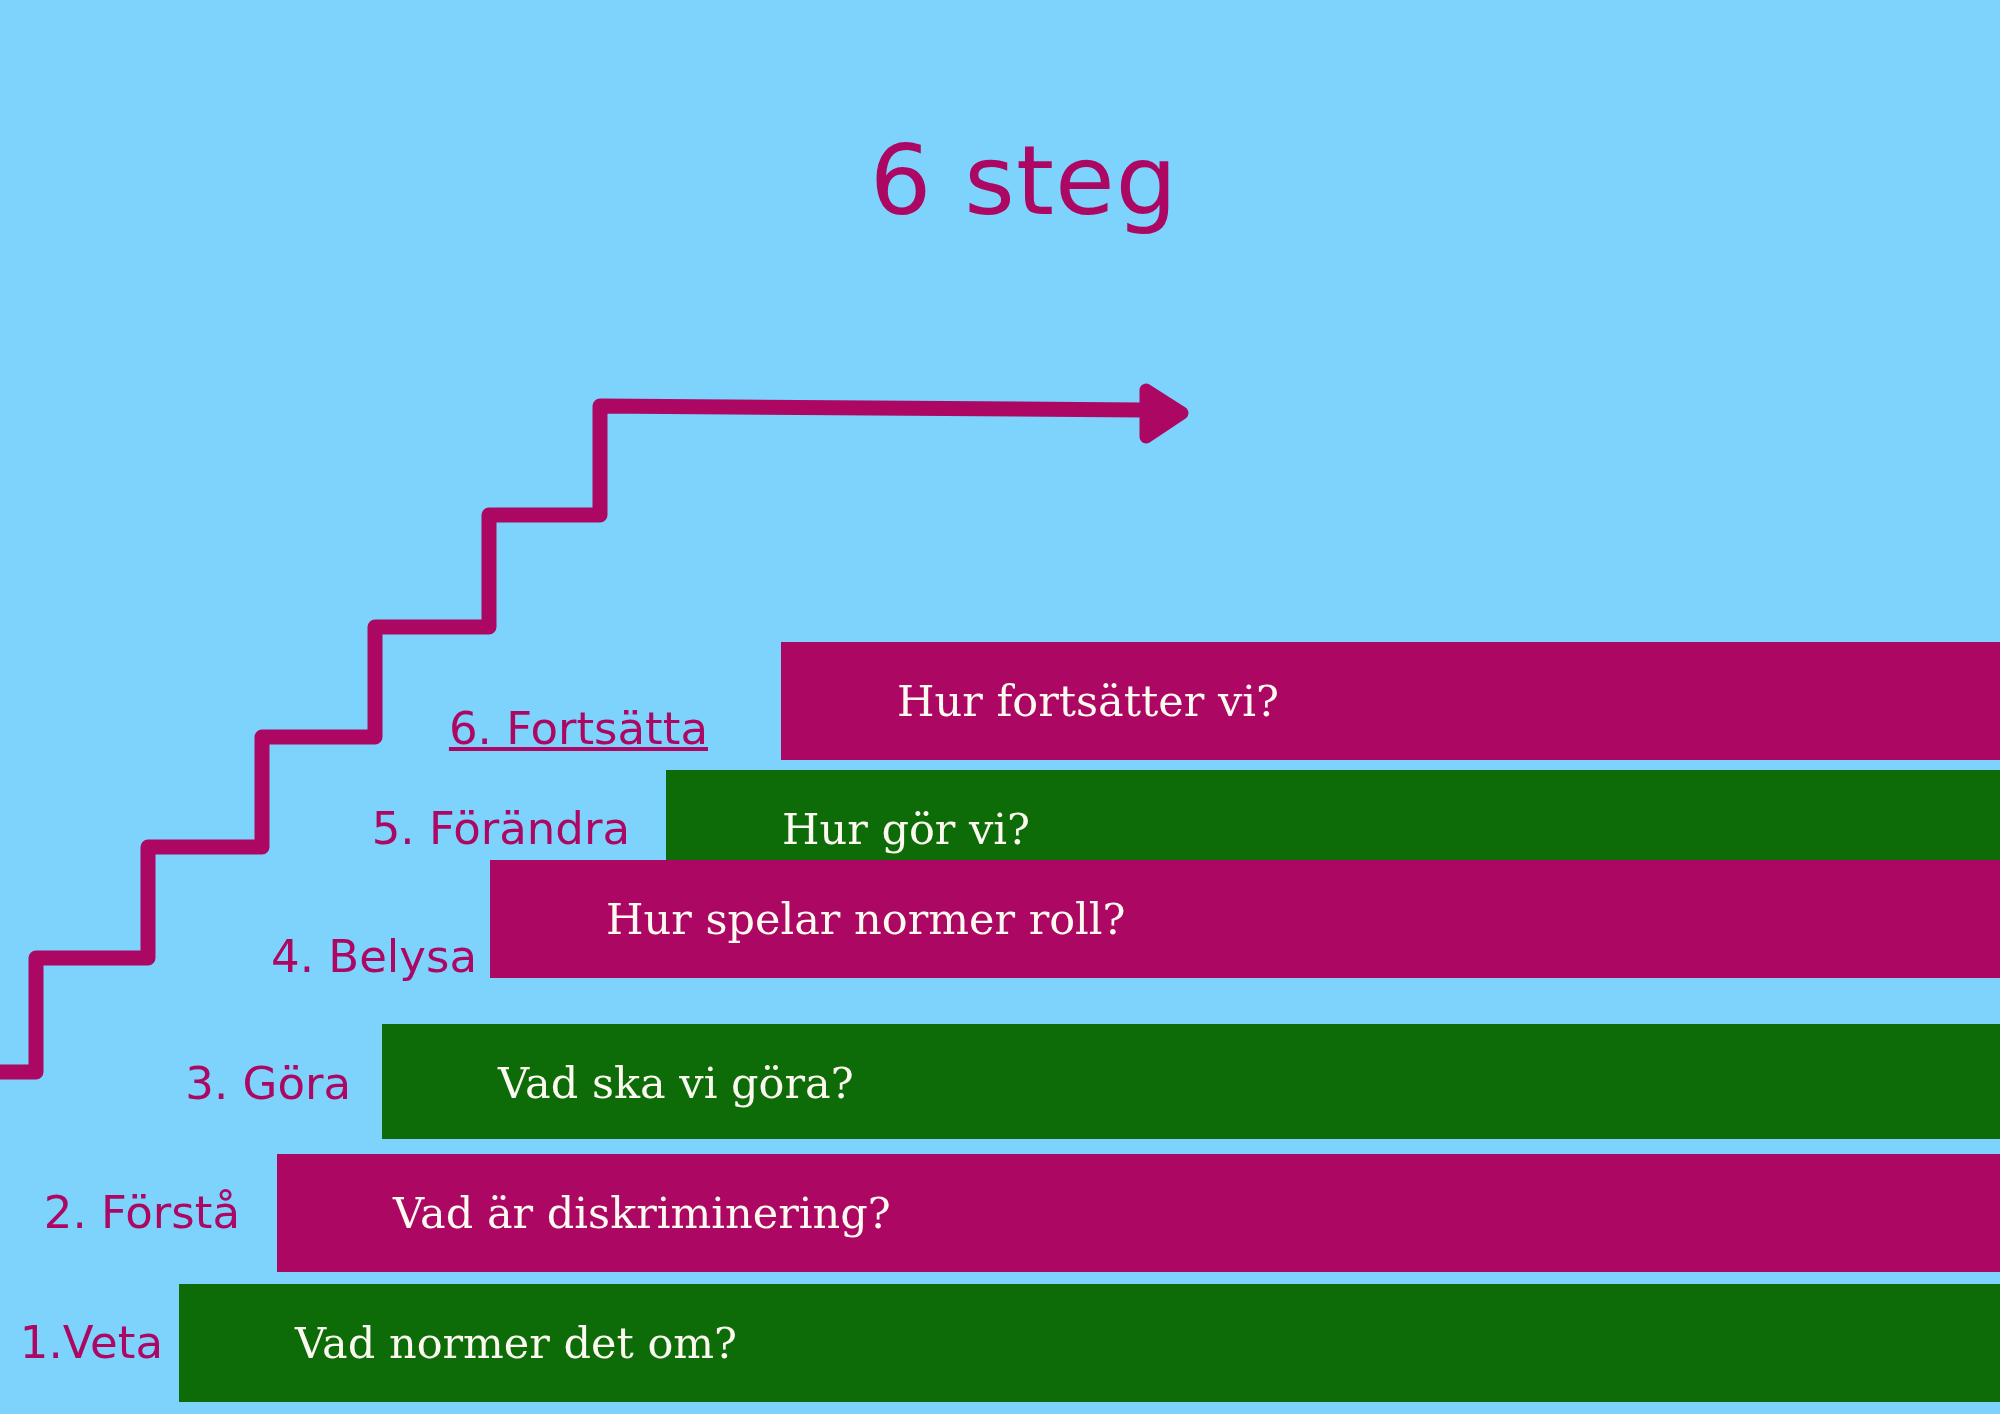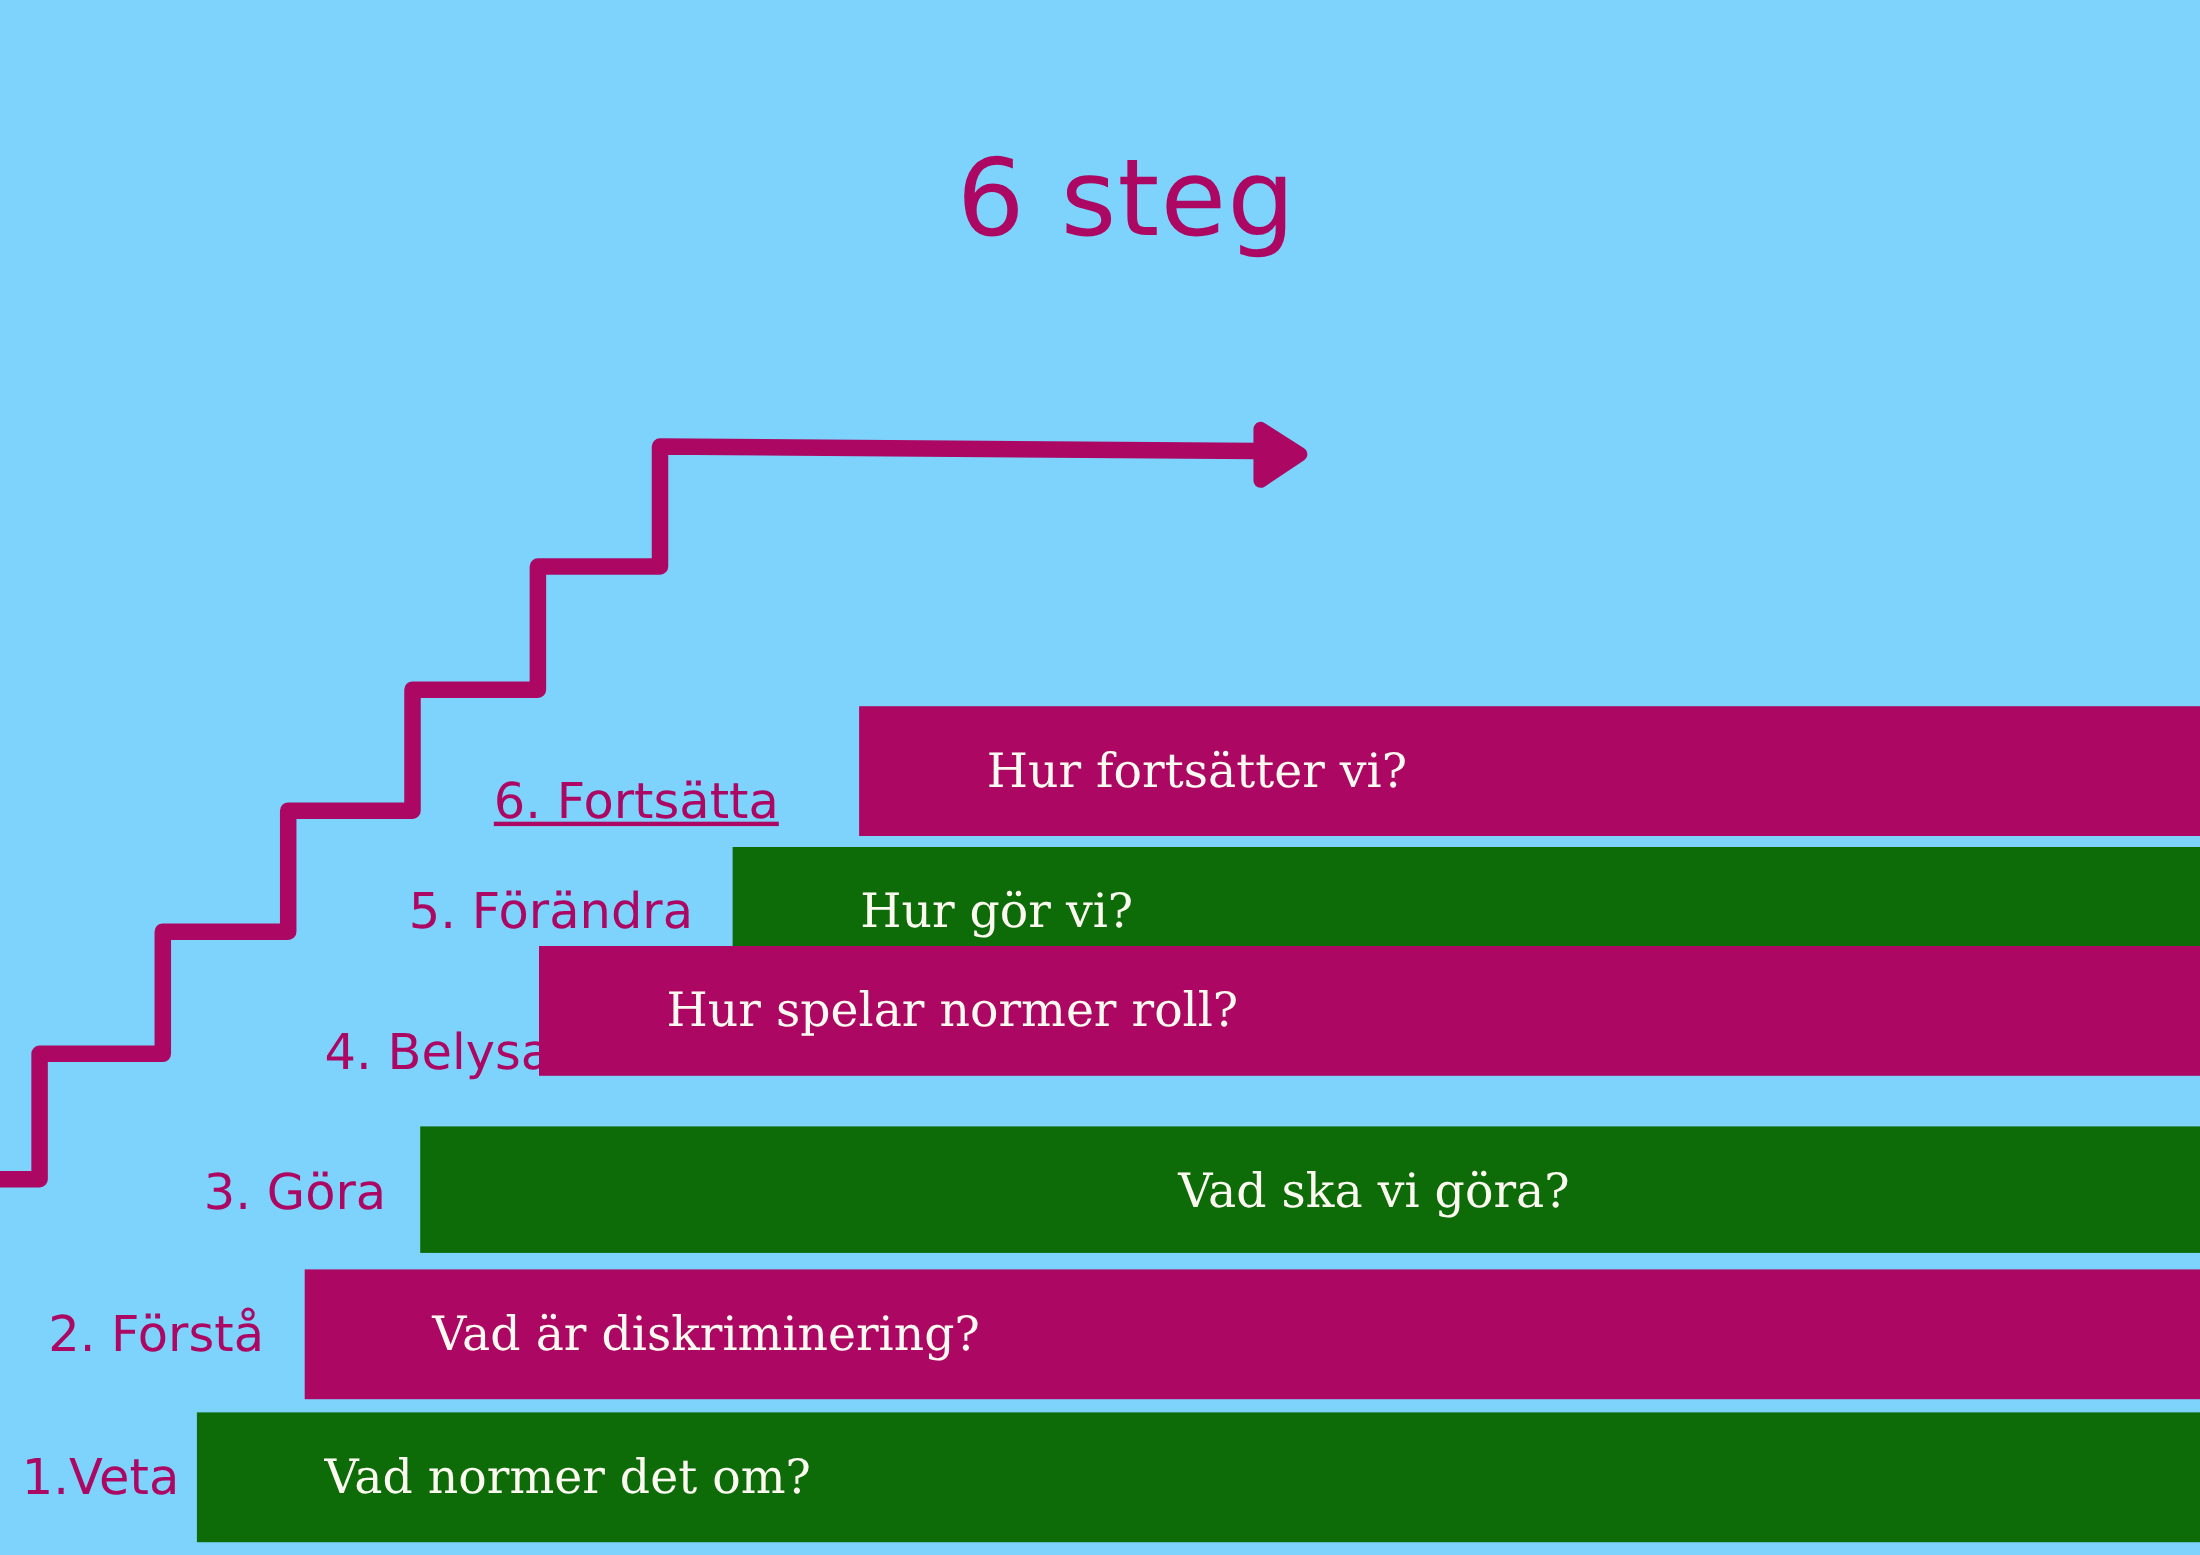--- a/index.html
+++ b/index.html
@@ -61,24 +61,24 @@
     margin-left: 46px;
   }
   .bar.magenta { background: #ac0863; }
   .bar.green   { background: #0d6b08; }
 
   
   .row-6 .step-label { top: 670px;  width: 708px; text-decoration: underline; }
   .row-6 .bar        { top: 642px;  left: 781px; }
   .row-5 .step-label { top: 770px;  width: 630px; }
   .row-5 .bar        { top: 770px;  left: 666px; }
-  .row-4 .step-label { top: 898px;  width: 477px; margin-left: 24px; }
+  .row-4 .step-label { top: 898px;  width: 477px; }
   .row-4 .bar        { top: 860px;  left: 490px; }
   .row-3 .step-label { top: 1024px; width: 351px; height: 119px; line-height: 119px; }
-  .row-3 .bar        { top: 1024px; left: 382px; height: 115px; line-height: 119px; text-align: center; }
+  .row-3 .bar        { top: 1024px; left: 382px; height: 115px; line-height: 119px; }
   .row-2 .step-label { top: 1154px; width: 240px; }
   .row-2 .bar        { top: 1154px; left: 277px; }
   .row-1 .step-label { top: 1284px; width: 163px; }
   .row-1 .bar        { top: 1284px; left: 179px; }
 </style>
 </head>
 <body>
 
 <div class="canvas">
 

